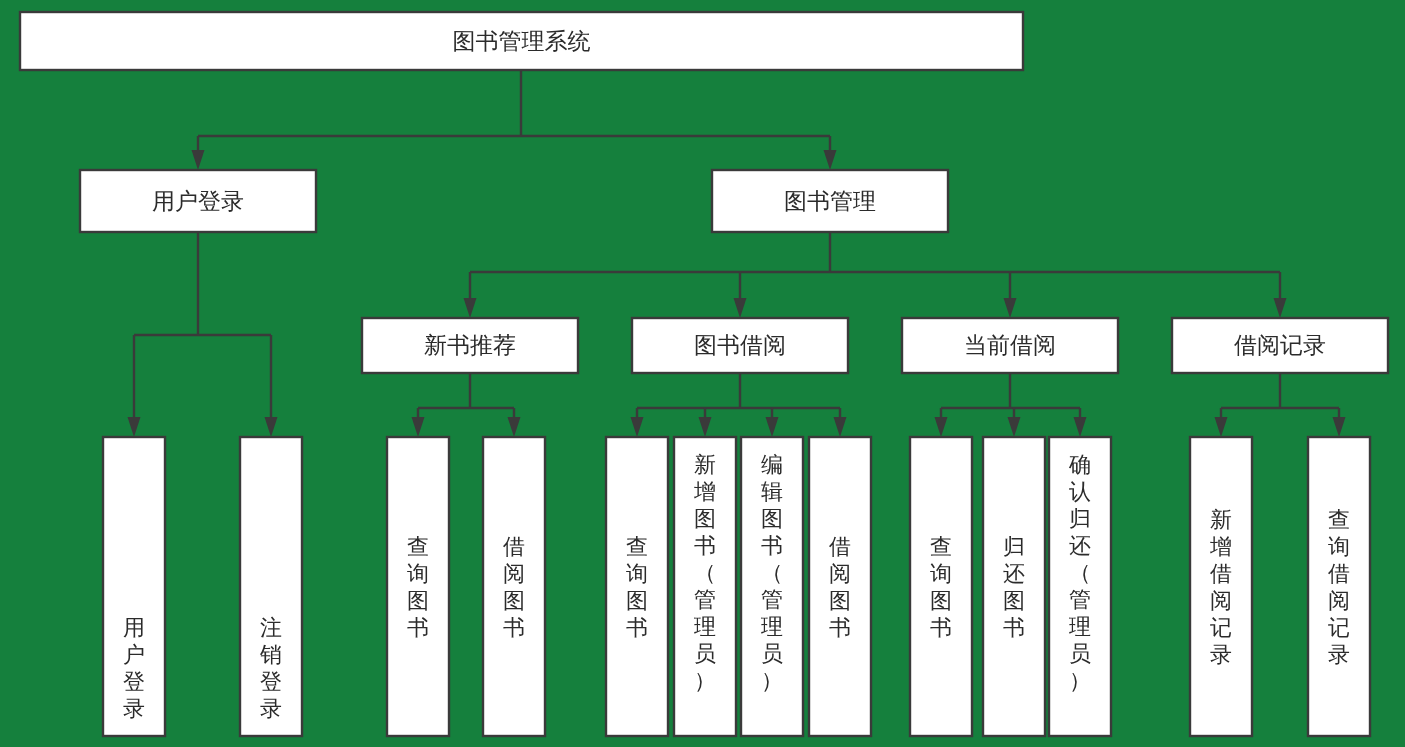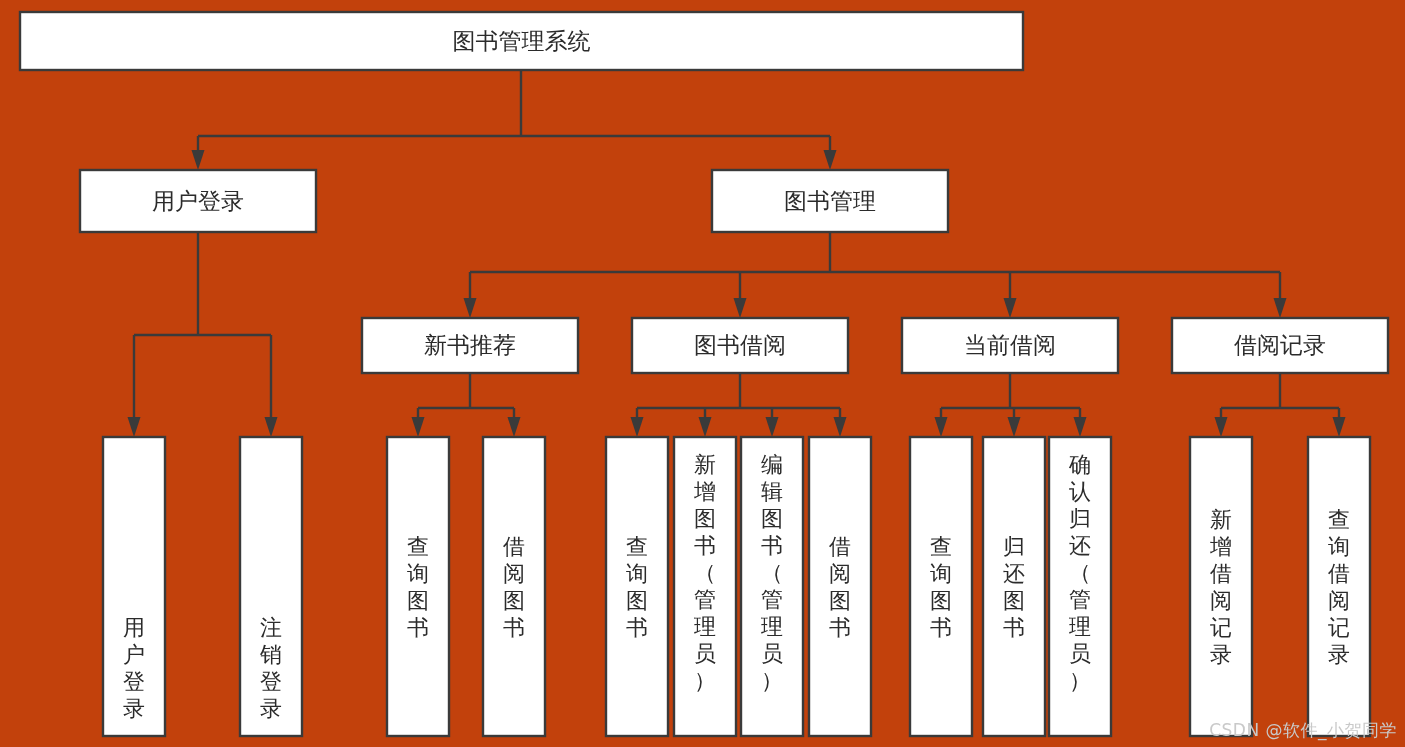--- a/index.html
+++ b/index.html
@@ -11,21 +11,21 @@
   body {
     width: 1405px;
     height: 747px;
     overflow: hidden;
     font-family: "DejaVu Sans", "Liberation Sans", sans-serif;
   }
   #diagram-root {
     position: relative;
     width: 1405px;
     height: 747px;
-    background: #c2410c;
+    background: #15803d;
   }
   svg#tree-svg {
     position: absolute;
     left: 0;
     top: 0;
     width: 1405px;
     height: 747px;
     display: block;
   }
   .node-box {
@@ -219,15 +219,14 @@
           <rect class="node-box" x="1190" y="437" width="62" height="299"></rect>
           <text class="node-label-v" x="1221" y="526.56"><tspan x="1221" dy="0">新</tspan><tspan x="1221" dy="27">增</tspan><tspan x="1221" dy="27">借</tspan><tspan x="1221" dy="27">阅</tspan><tspan x="1221" dy="27">记</tspan><tspan x="1221" dy="27">录</tspan></text>
         </g>
         <g>
           <rect class="node-box" x="1308" y="437" width="62" height="299"></rect>
           <text class="node-label-v" x="1339" y="526.56"><tspan x="1339" dy="0">查</tspan><tspan x="1339" dy="27">询</tspan><tspan x="1339" dy="27">借</tspan><tspan x="1339" dy="27">阅</tspan><tspan x="1339" dy="27">记</tspan><tspan x="1339" dy="27">录</tspan></text>
         </g>
       </g>
   </svg>
 
-  <div class="watermark-text">CSDN @软件_小贺同学</div>
 
 </div>
 
 </body></html>

